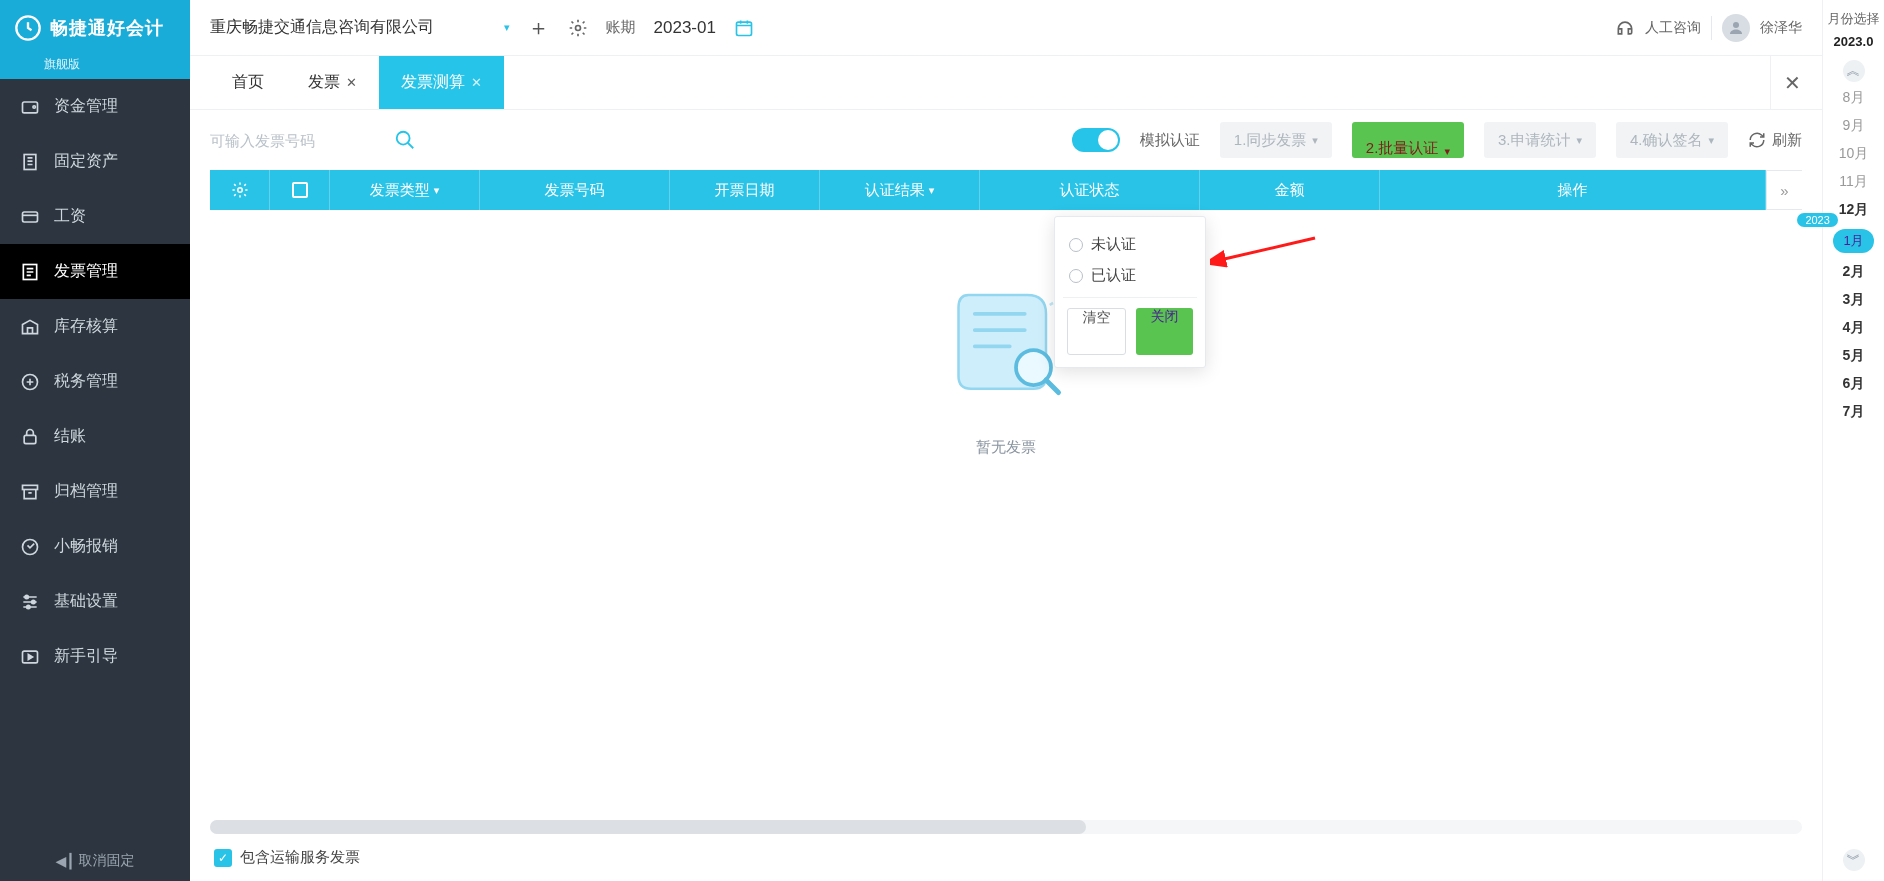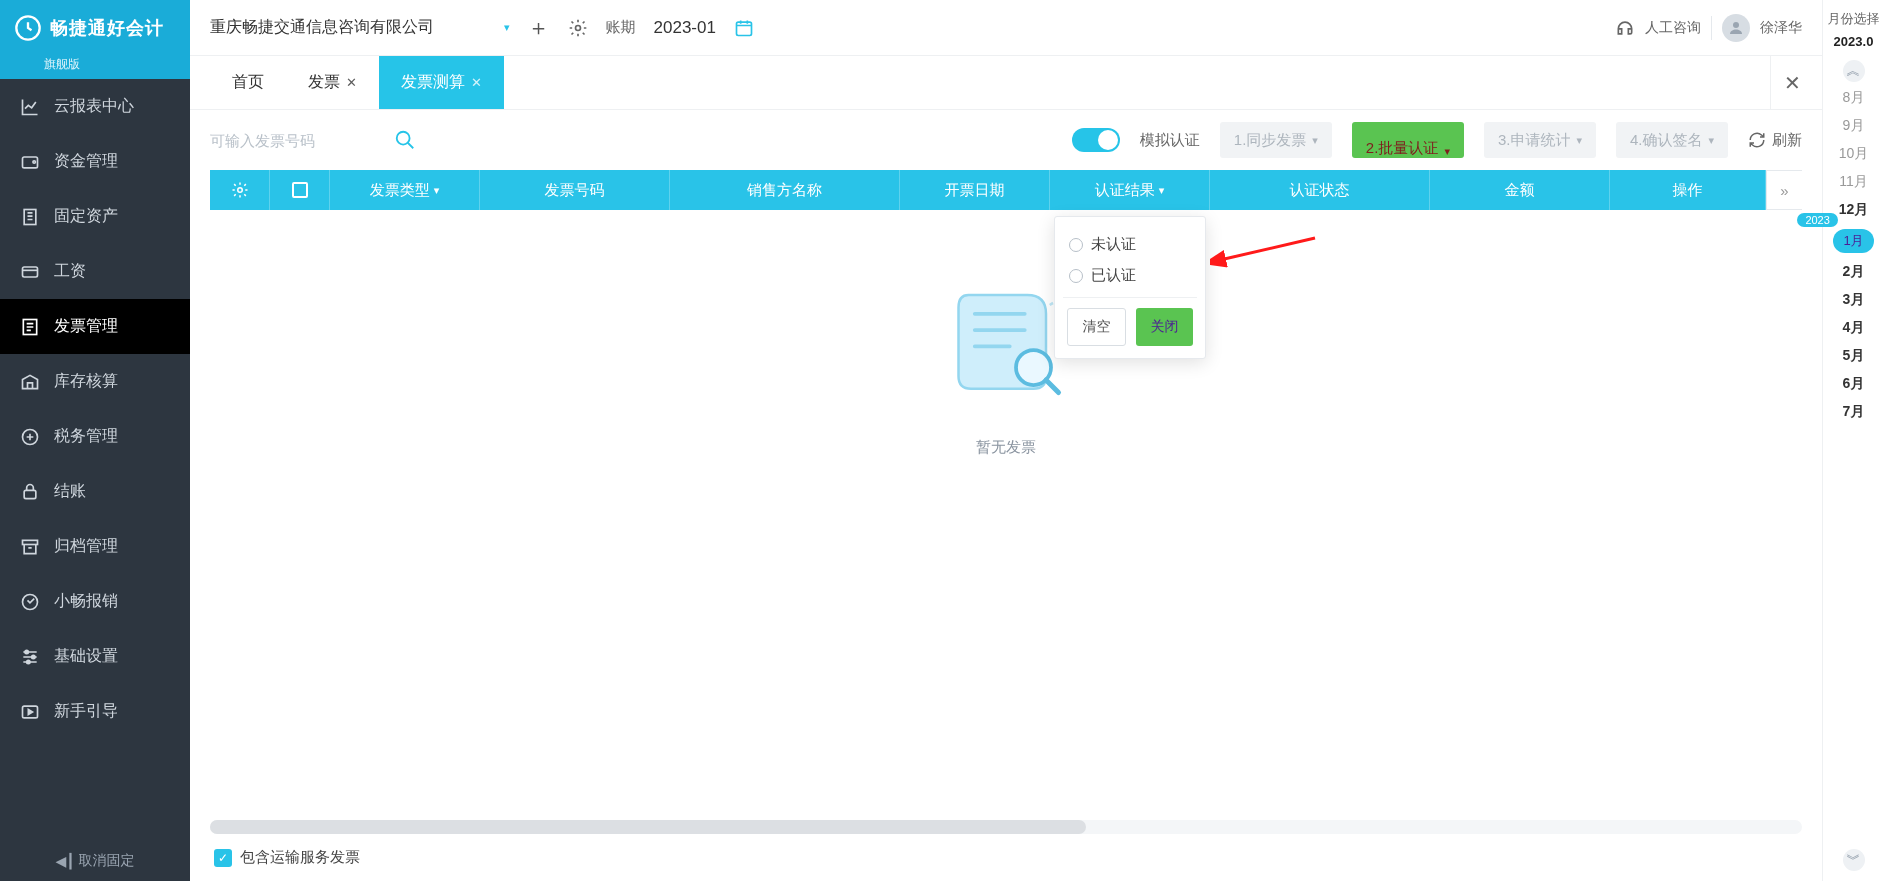--- a/index.html
+++ b/index.html
@@ -67,21 +67,21 @@
   .th-result { width: 160px; cursor: pointer; }
   .th-status { width: 220px; }
   .th-amount { width: 180px; }
   .th-op { flex: 1; min-width: 120px; }
   .th-expand { width: 36px; background: #fff; border: 1px solid #e5e9ed; color: #999; cursor: pointer; }
   .chkbox { width: 16px; height: 16px; border: 2px solid #fff; border-radius: 2px; }
   .dd-panel { position: absolute; background: #fff; border: 1px solid #e6e9ed; border-radius: 3px; box-shadow: 0 4px 18px rgba(0,0,0,0.12); width: 152px; padding: 12px; z-index: 50; }
   .dd-row { display: flex; align-items: center; gap: 8px; padding: 6px 2px; cursor: pointer; font-size: 15px; color: #444; }
   .radio { width: 14px; height: 14px; border: 1.5px solid #b7bfc8; border-radius: 50%; }
   .dd-actions { display: flex; gap: 10px; margin-top: 10px; }
-  .dd-btn { height: 38px; border-radius: 3px; display: flex; align-items: center; justify-content: center; flex: 1; font-size: 14px; cursor: pointer; }
+  .dd-btn { height: 47px; border-radius: 3px; display: flex; justify-content: center; flex: 1; font-size: 14px; cursor: pointer; }
   .dd-btn.plain { border: 1px solid #d9dee3; color: #555; background: #fff; }
   .dd-btn.primary { background: #5ac451; color: #4c1d95; }
 
   
   .arrow-annot { position: absolute; z-index: 60; pointer-events: none; }
 
   
   .empty { flex: 1; display: flex; flex-direction: column; align-items: center; justify-content: flex-start; padding-top: 60px; color: #8a94a0; }
   .empty-img { width: 150px; height: 150px; margin-bottom: 18px; }
   .scroll-strip { height: 14px; background: #f4f6f8; border-radius: 7px; margin-top: auto; position: relative; }
@@ -119,29 +119,20 @@
             <path d="M12 7v5l3 2"></path>
           </svg>
       </span>
       <span class="logo-text">畅捷通好会计</span>
     </div>
     <div class="logo-sub" style="background:#1aacd8;color:#eaf8fd;padding-left:40px;margin-top:0;height:0">旗舰版</div>
     <div style="background:#1aacd8;height:0"></div>
     <div style="background:#1aacd8;padding:0 0 6px 44px;color:#dff4fb;font-size:12px;margin-top:-6px">旗舰版</div>
 
     <div class="side-items">
-      <div class="side-item">
-        <span class="s-icon">
-            <svg viewBox="0 0 24 24" width="20" height="20" fill="none" stroke="currentColor" stroke-width="2">
-              <path d="M3 3v18h18"></path>
-              <path d="M6 14l4-4 4 3 5-7"></path>
-            </svg>
-          </span>
-        <span>云报表中心</span>
-      </div>
       <div class="side-item">
         <span class="s-icon">
             <svg viewBox="0 0 24 24" width="20" height="20" fill="none" stroke="currentColor" stroke-width="2">
               <rect x="3" y="6" width="18" height="13" rx="2"></rect>
               <circle cx="17" cy="12" r="1.5"></circle>
             </svg>
           </span>
         <span>资金管理</span>
       </div>
       <div class="side-item">
@@ -347,23 +338,20 @@
         <div class="th th-chk">
             <div class="chkbox"></div>
           </div>
         <div class="th th-type">
           <span>发票类型</span>
             <span class="chev">▾</span>
         </div>
         <div class="th th-num">
             <span>发票号码</span>
           </div>
-        <div class="th th-seller">
-            <span>销售方名称</span>
-          </div>
         <div class="th th-date">
             <span>开票日期</span>
           </div>
         <div class="th th-result" id="th-result">
           <span>认证结果</span>
             <span class="chev">▾</span>
         </div>
         <div class="th th-status">
             <span>认证状态</span>
           </div>

